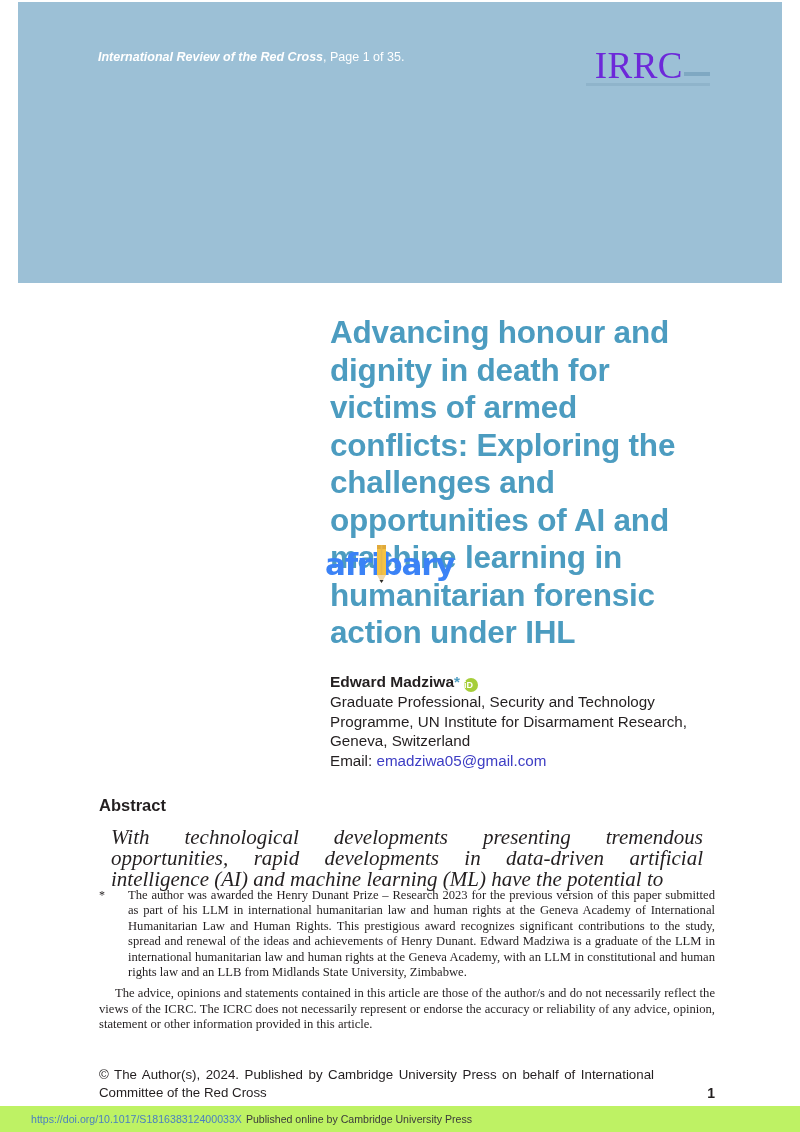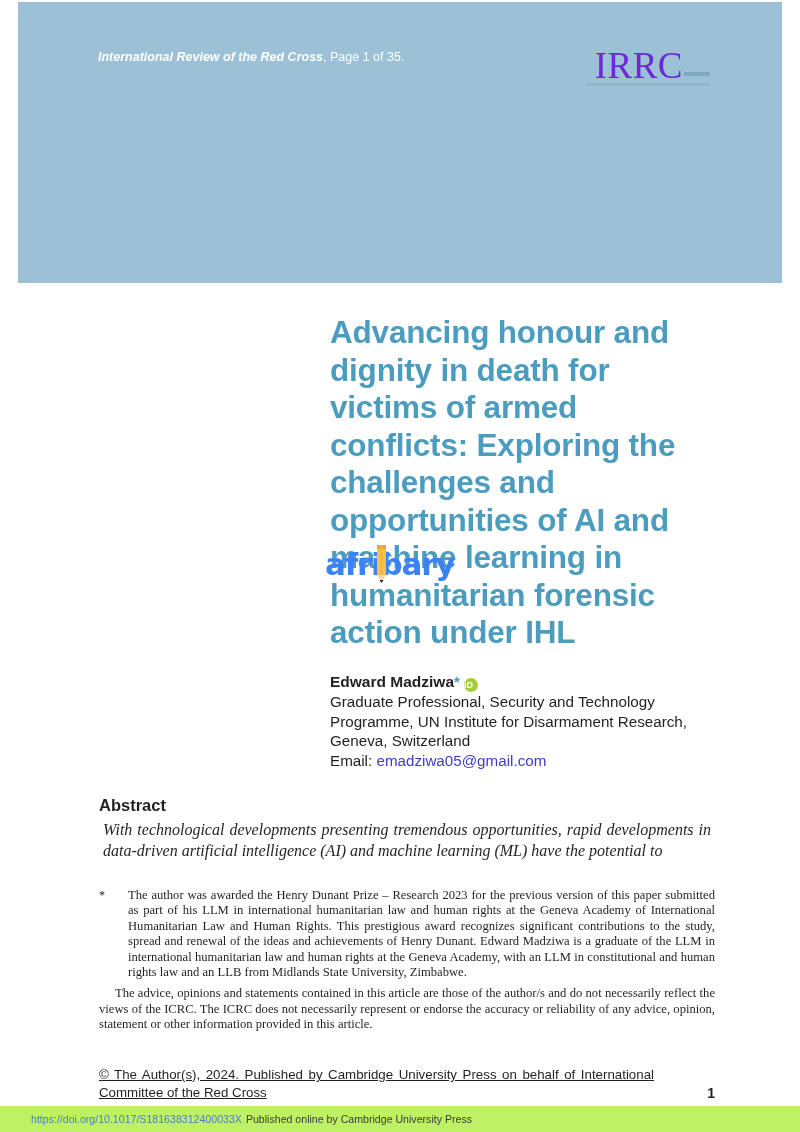--- a/index.html
+++ b/index.html
@@ -162,24 +162,24 @@
     top: 796px;
     width: 616px;
   }
   #abstract-heading {
     margin: 0 0 3px 0;
     font-size: 16.5px;
     font-weight: bold;
     color: #231f20;
   }
   #abstract-text {
-    margin: 4px;
+    margin: 12px;
     font-family: "Liberation Serif", serif;
     font-style: italic;
-    font-size: 16px;
+    font-size: 21px;
     line-height: 21px;
     color: #231f20;
     text-align: justify;
   }
 
   
   #footnotes {
     position: absolute;
     left: 99px;
     top: 888px;
@@ -210,21 +210,20 @@
 
   
   #copyright-block {
     position: absolute;
     left: 99px;
     top: 1066px;
     width: 616px;
     font-size: 13.3px;
     line-height: 18px;
     color: #231f20;
-    text-decoration: underline;
   }
   #copyright-text {
     text-align: justify;
     width: 555px;
   }
   #page-number {
     position: absolute;
     right: 0px;
     top: 18px;
     font-weight: bold;

